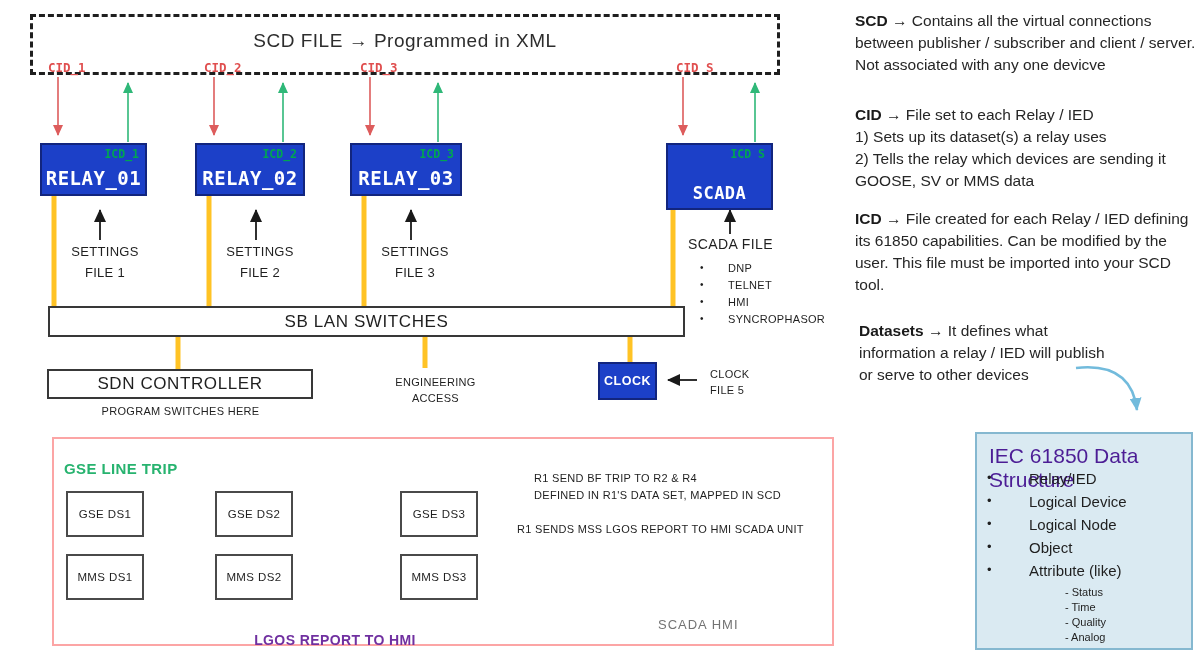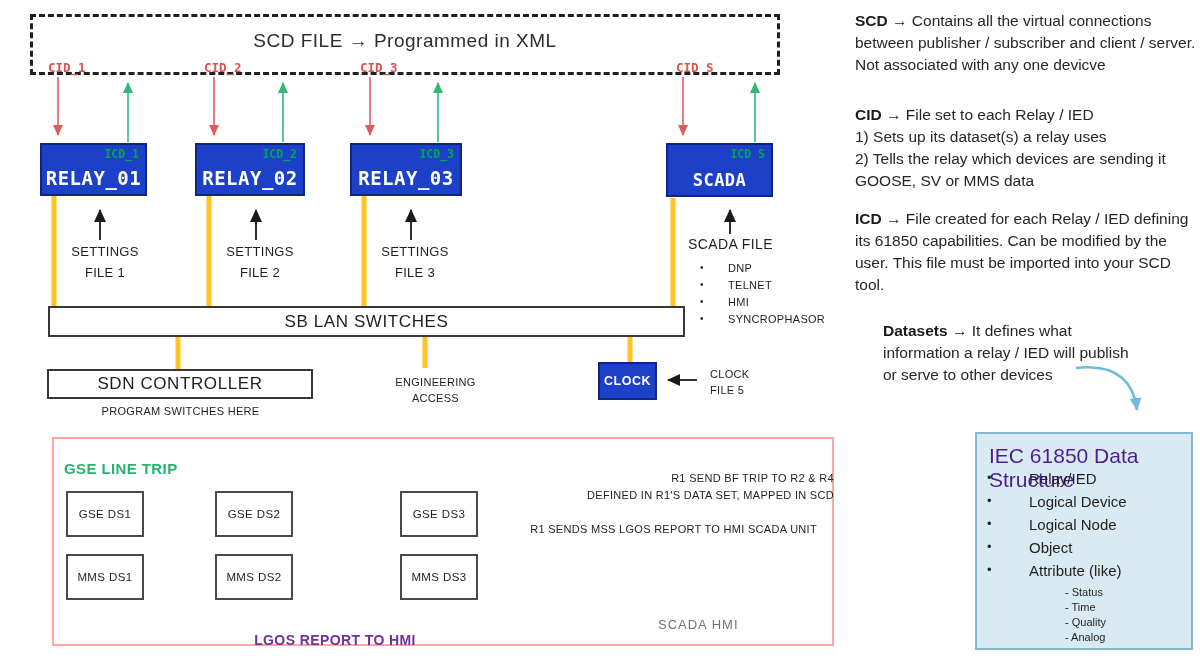--- a/index.html
+++ b/index.html
@@ -19,31 +19,31 @@
   .lbl{font-size:13px;color:#1f1f1f;line-height:21px;text-align:center;letter-spacing:.3px;}
   .small{font-size:11px;line-height:16px;letter-spacing:.3px;color:#1f1f1f;}
   .scada-item{position:absolute;left:700px;width:150px;display:flex;font-size:11px;color:#1f1f1f;letter-spacing:.3px;}
   .scada-item .bullet{width:28px;font-size:10px;}
   .whitebox{background:#fff;border:2px solid #383838;display:flex;align-items:center;justify-content:center;box-sizing:border-box;font-size:17px;color:#1f1f1f;letter-spacing:.6px;}
   .clockbox{background:#1C40C8;border:2px solid #12257E;display:flex;align-items:center;justify-content:center;color:#fff;font-weight:bold;font-size:12.5px;letter-spacing:.5px;box-sizing:border-box;}
   
   .panel{left:52px;top:437px;width:782px;height:209px;border:2px solid #fca5a5;box-sizing:border-box;background:#fff;}
   .dsbox{position:absolute;width:78px;height:46px;border:2px solid #4a4a4a;box-sizing:border-box;display:flex;align-items:center;justify-content:center;font-size:11.5px;letter-spacing:.4px;color:#1f1f1f;background:#fff;}
   .gse-title{color:#27B36F;font-weight:bold;font-size:15px;letter-spacing:.4px;}
-  .note{font-size:11px;line-height:17px;text-align:right;letter-spacing:.3px;color:#1f1f1f;}
+  .note{font-size:11px;line-height:17px;text-align:left;letter-spacing:.3px;color:#1f1f1f;}
   .lgos{color:#7030A0;font-weight:bold;font-size:14px;letter-spacing:.4px;text-align:center;}
   .scadahmi{font-size:13px;color:#737373;letter-spacing:1px;}
   
   .sidebar{left:855px;top:10px;width:348px;font-size:15.5px;line-height:22px;color:#262626;}
   .para{margin:0 0 0 0;}
   .para b{font-weight:bold;color:#1a1a1a;}
   .para .arr{font-weight:bold;}
   .p1{margin-top:28px;}
   .p2{margin-top:16px;}
-  .p3{margin-top:24px;margin-left:28px;width:248px;}
+  .p3{margin-top:24px;margin-left:4px;width:248px;}
   
   .iecbox{left:975px;top:432px;width:218px;height:218px;background:#DAEAF2;border:2px solid #85B8D0;box-sizing:border-box;}
   .iec-title{position:absolute;left:12px;top:10px;font-size:21px;color:#4c1d95;}
   .iec-item{position:absolute;left:10px;display:flex;font-size:15px;color:#1f1f1f;}
   .iec-item .bullet{width:42px;font-size:13px;}
   .iec-sub{position:absolute;left:88px;font-size:11px;color:#1f1f1f;}
   svg{position:absolute;left:0;top:0;}
 </style>
 </head>
 <body>
@@ -118,21 +118,21 @@
     <span class="devname">RELAY_01</span>
   </div>
   <div class="abs devbox" style="left:195px;top:143px;width:110px;height:53px;">
     <span class="icdlab">ICD_2</span>
     <span class="devname">RELAY_02</span>
   </div>
   <div class="abs devbox" style="left:350px;top:143px;width:112px;height:53px;">
     <span class="icdlab">ICD_3</span>
     <span class="devname">RELAY_03</span>
   </div>
-  <div class="abs devbox" style="left:666px;top:143px;width:107px;height:54px;">
+  <div class="abs devbox" style="left:666px;top:143px;width:107px;height:67px;">
     <span class="icdlab">ICD S</span>
     <span class="devname" style="font-size:17px;">SCADA</span>
   </div>
 
   <div class="abs lbl" style="left:55px;top:241px;width:100px;">
     <div>SETTINGS</div>
     <div>FILE 1</div>
   </div>
   <div class="abs lbl" style="left:210px;top:241px;width:100px;">
     <div>SETTINGS</div>

